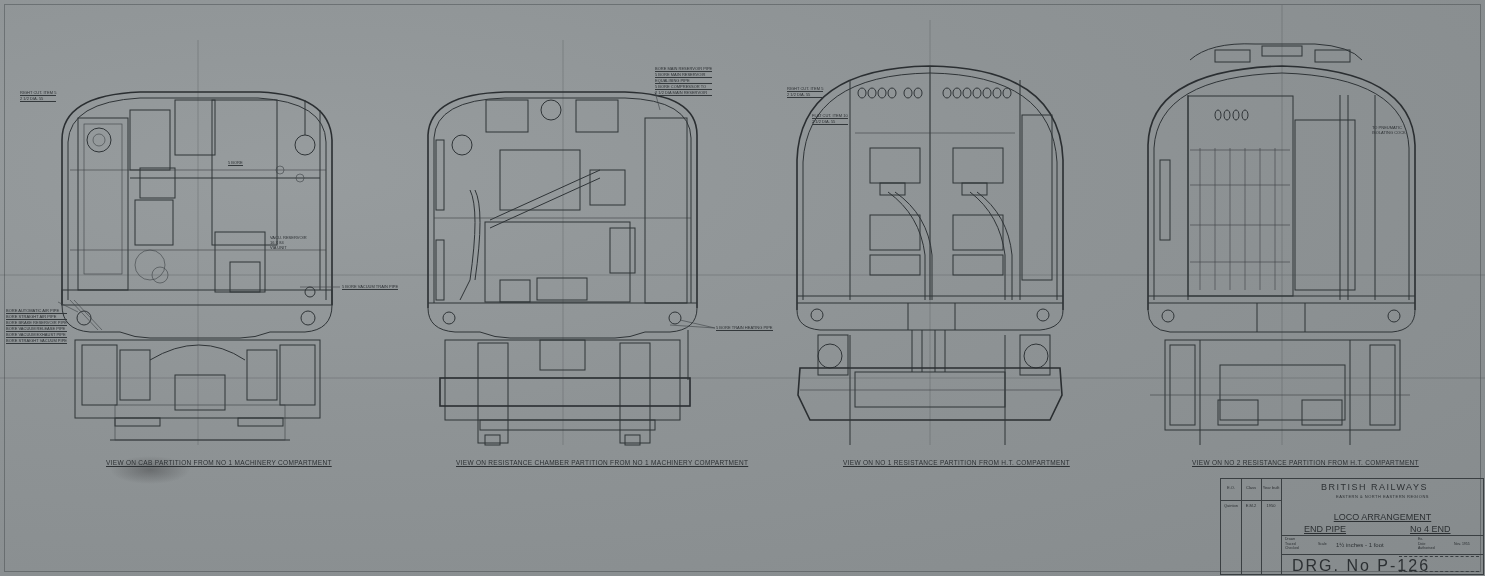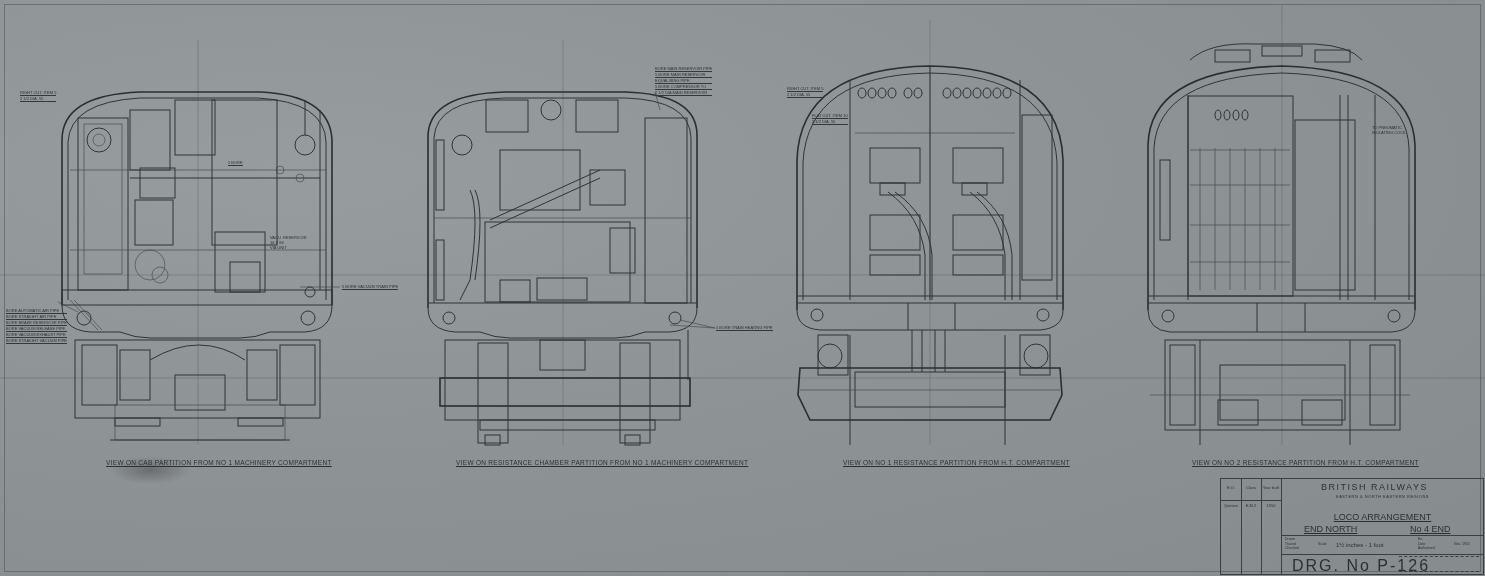--- a/index.html
+++ b/index.html
@@ -322,21 +322,21 @@
       <div class="tb-col" style="left:40px;width:20px;border-right:none;">
         <div class="h">Year built</div>
         <div class="v">1950</div>
       </div>
       <div class="tb-row-line"></div>
     </div>
     <div id="tb-main">
       <div class="tb-t1">BRITISH RAILWAYS</div>
       <div class="tb-t2">EASTERN &amp; NORTH EASTERN REGIONS</div>
       <div class="tb-t4">LOCO ARRANGEMENT</div>
-      <div class="tb-t5">END NORTH</div>
+      <div class="tb-t5">END PIPE</div>
       <div class="tb-t6">No 4 END</div>
       <div class="tb-grid">
         <div class="tb-small" style="left:3px;top:1px;">
           <span>Drawn</span><br>
           <span>Traced</span><br>
           <span>Checked</span>
         </div>
         <div class="tb-small" style="left:36px;top:6px;">Scale</div>
         <div class="tb-scale">1½ inches - 1 foot</div>
         <div class="tb-small" style="left:136px;top:1px;">

